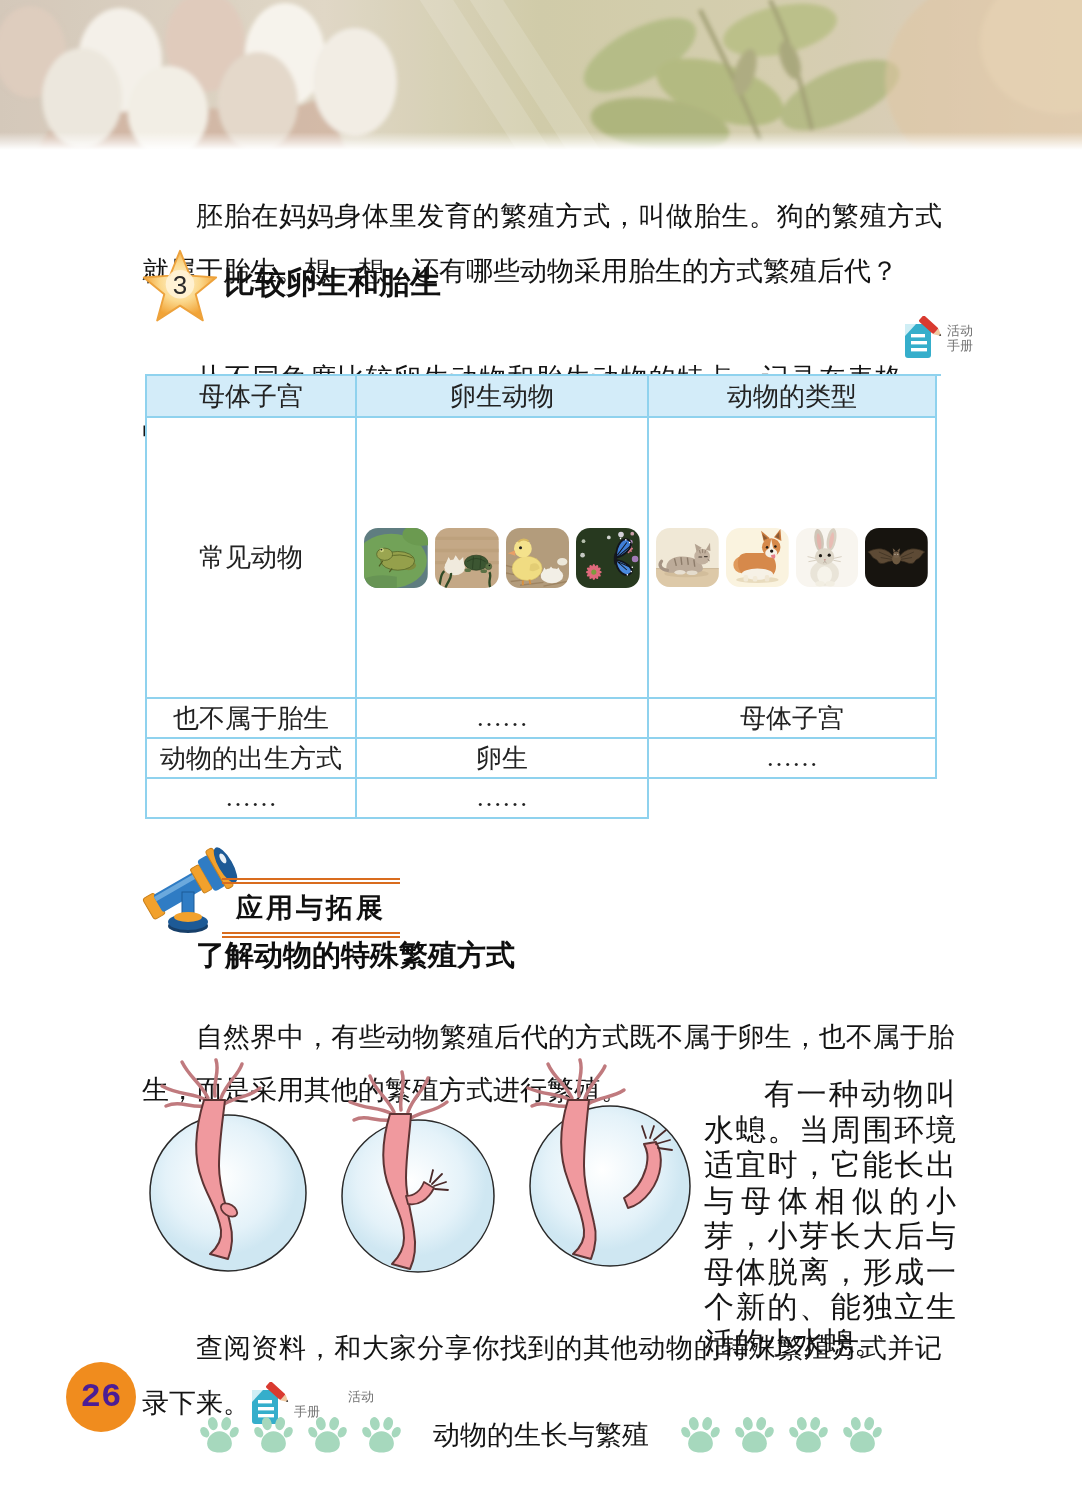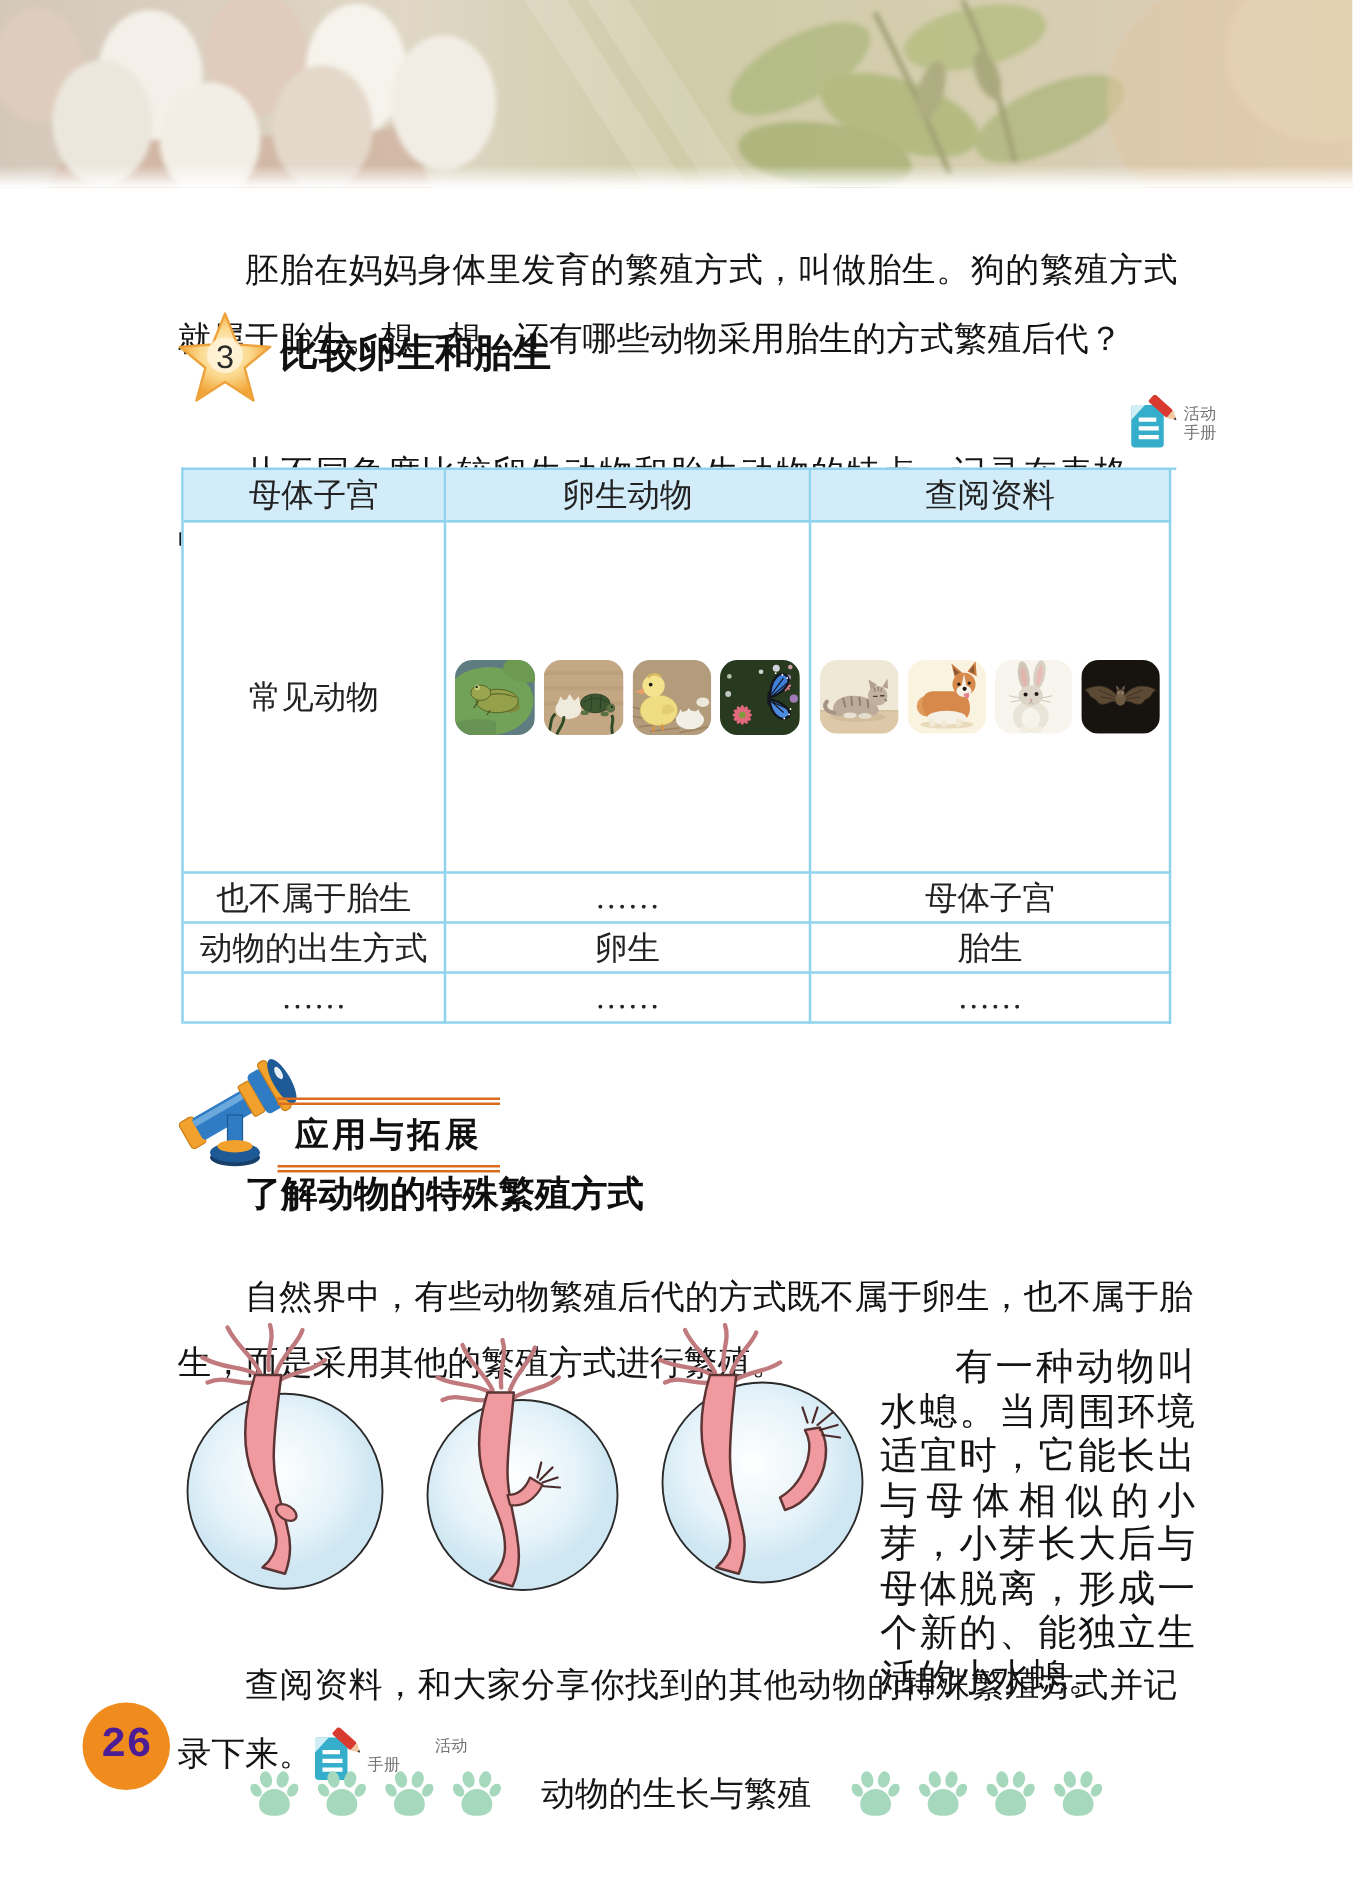--- a/index.html
+++ b/index.html
@@ -141,21 +141,21 @@
       </g>
     </svg>
     <span class="lbl">
       <span>活动</span><br><span>手册</span>
     </span>
   </span>
 
   <div class="ctable">
     <div class="cell th">母体子宫</div>
     <div class="cell th">卵生动物</div>
-    <div class="cell th">查阅资料</div>
+    <div class="cell th">动物的类型</div>
 
     <div class="cell">常见动物</div>
 
     <div class="cell imgcell">
       <span class="pic">
         <svg viewBox="0 0 136 128">
           <rect width="136" height="128" fill="#5f7d80"></rect>
           <ellipse cx="58" cy="70" rx="76" ry="58" fill="#72a258"></ellipse>
           <ellipse cx="124" cy="14" rx="42" ry="24" fill="#6b9a50"></ellipse>
           <path d="M0 108 Q30 96 70 104 L70 128 L0 128 Z" fill="#679454"></path>
@@ -324,21 +324,20 @@
         </svg>
       </span>
     </div>
 
     <div class="cell">也不属于胎生</div>
     <div class="cell">……</div>
     <div class="cell">母体子宫</div>
 
     <div class="cell">动物的出生方式</div>
     <div class="cell">卵生</div>
-    <div class="cell">胎生</div>
 
     <div class="cell">……</div>
     <div class="cell">……</div>
     <div class="cell">……</div>
   </div>
 
   <div class="telescope">
     <svg width="100" height="105" viewBox="0 0 100 105">
       <g transform="rotate(-30 50 52)">
         <rect x="2" y="44" width="13" height="24" rx="3" fill="#f2a12c" stroke="#c87f1a"></rect>

